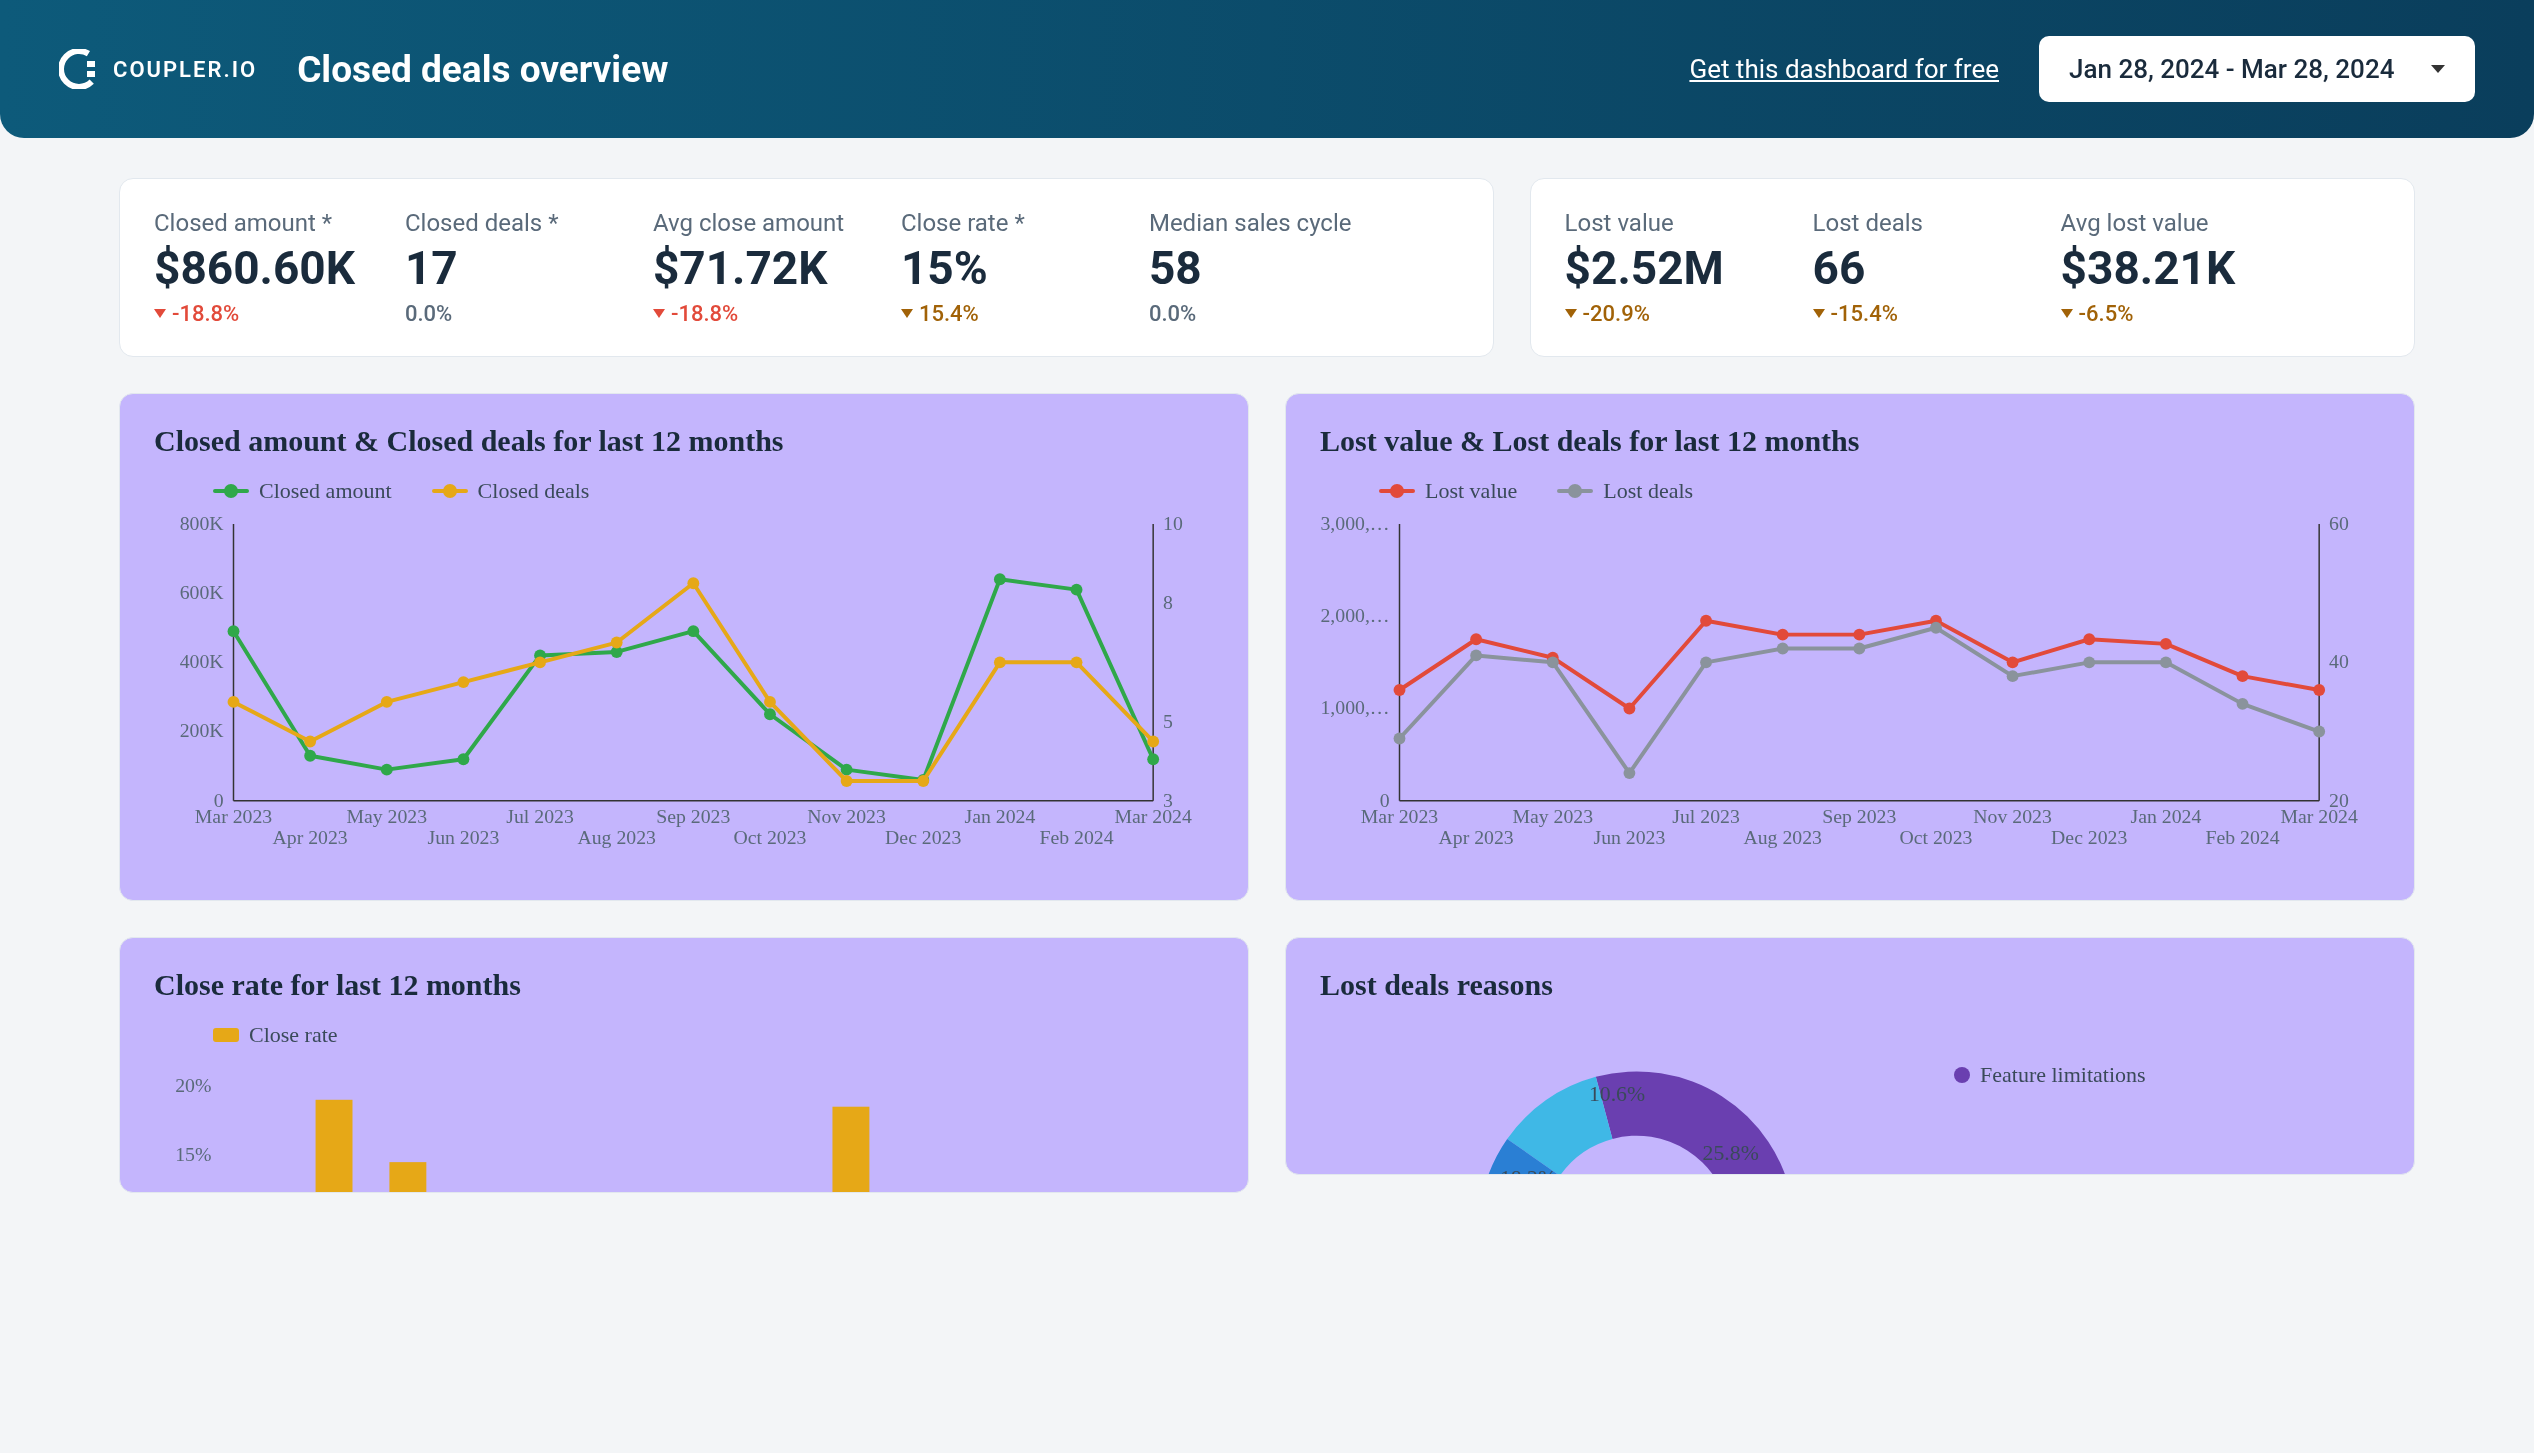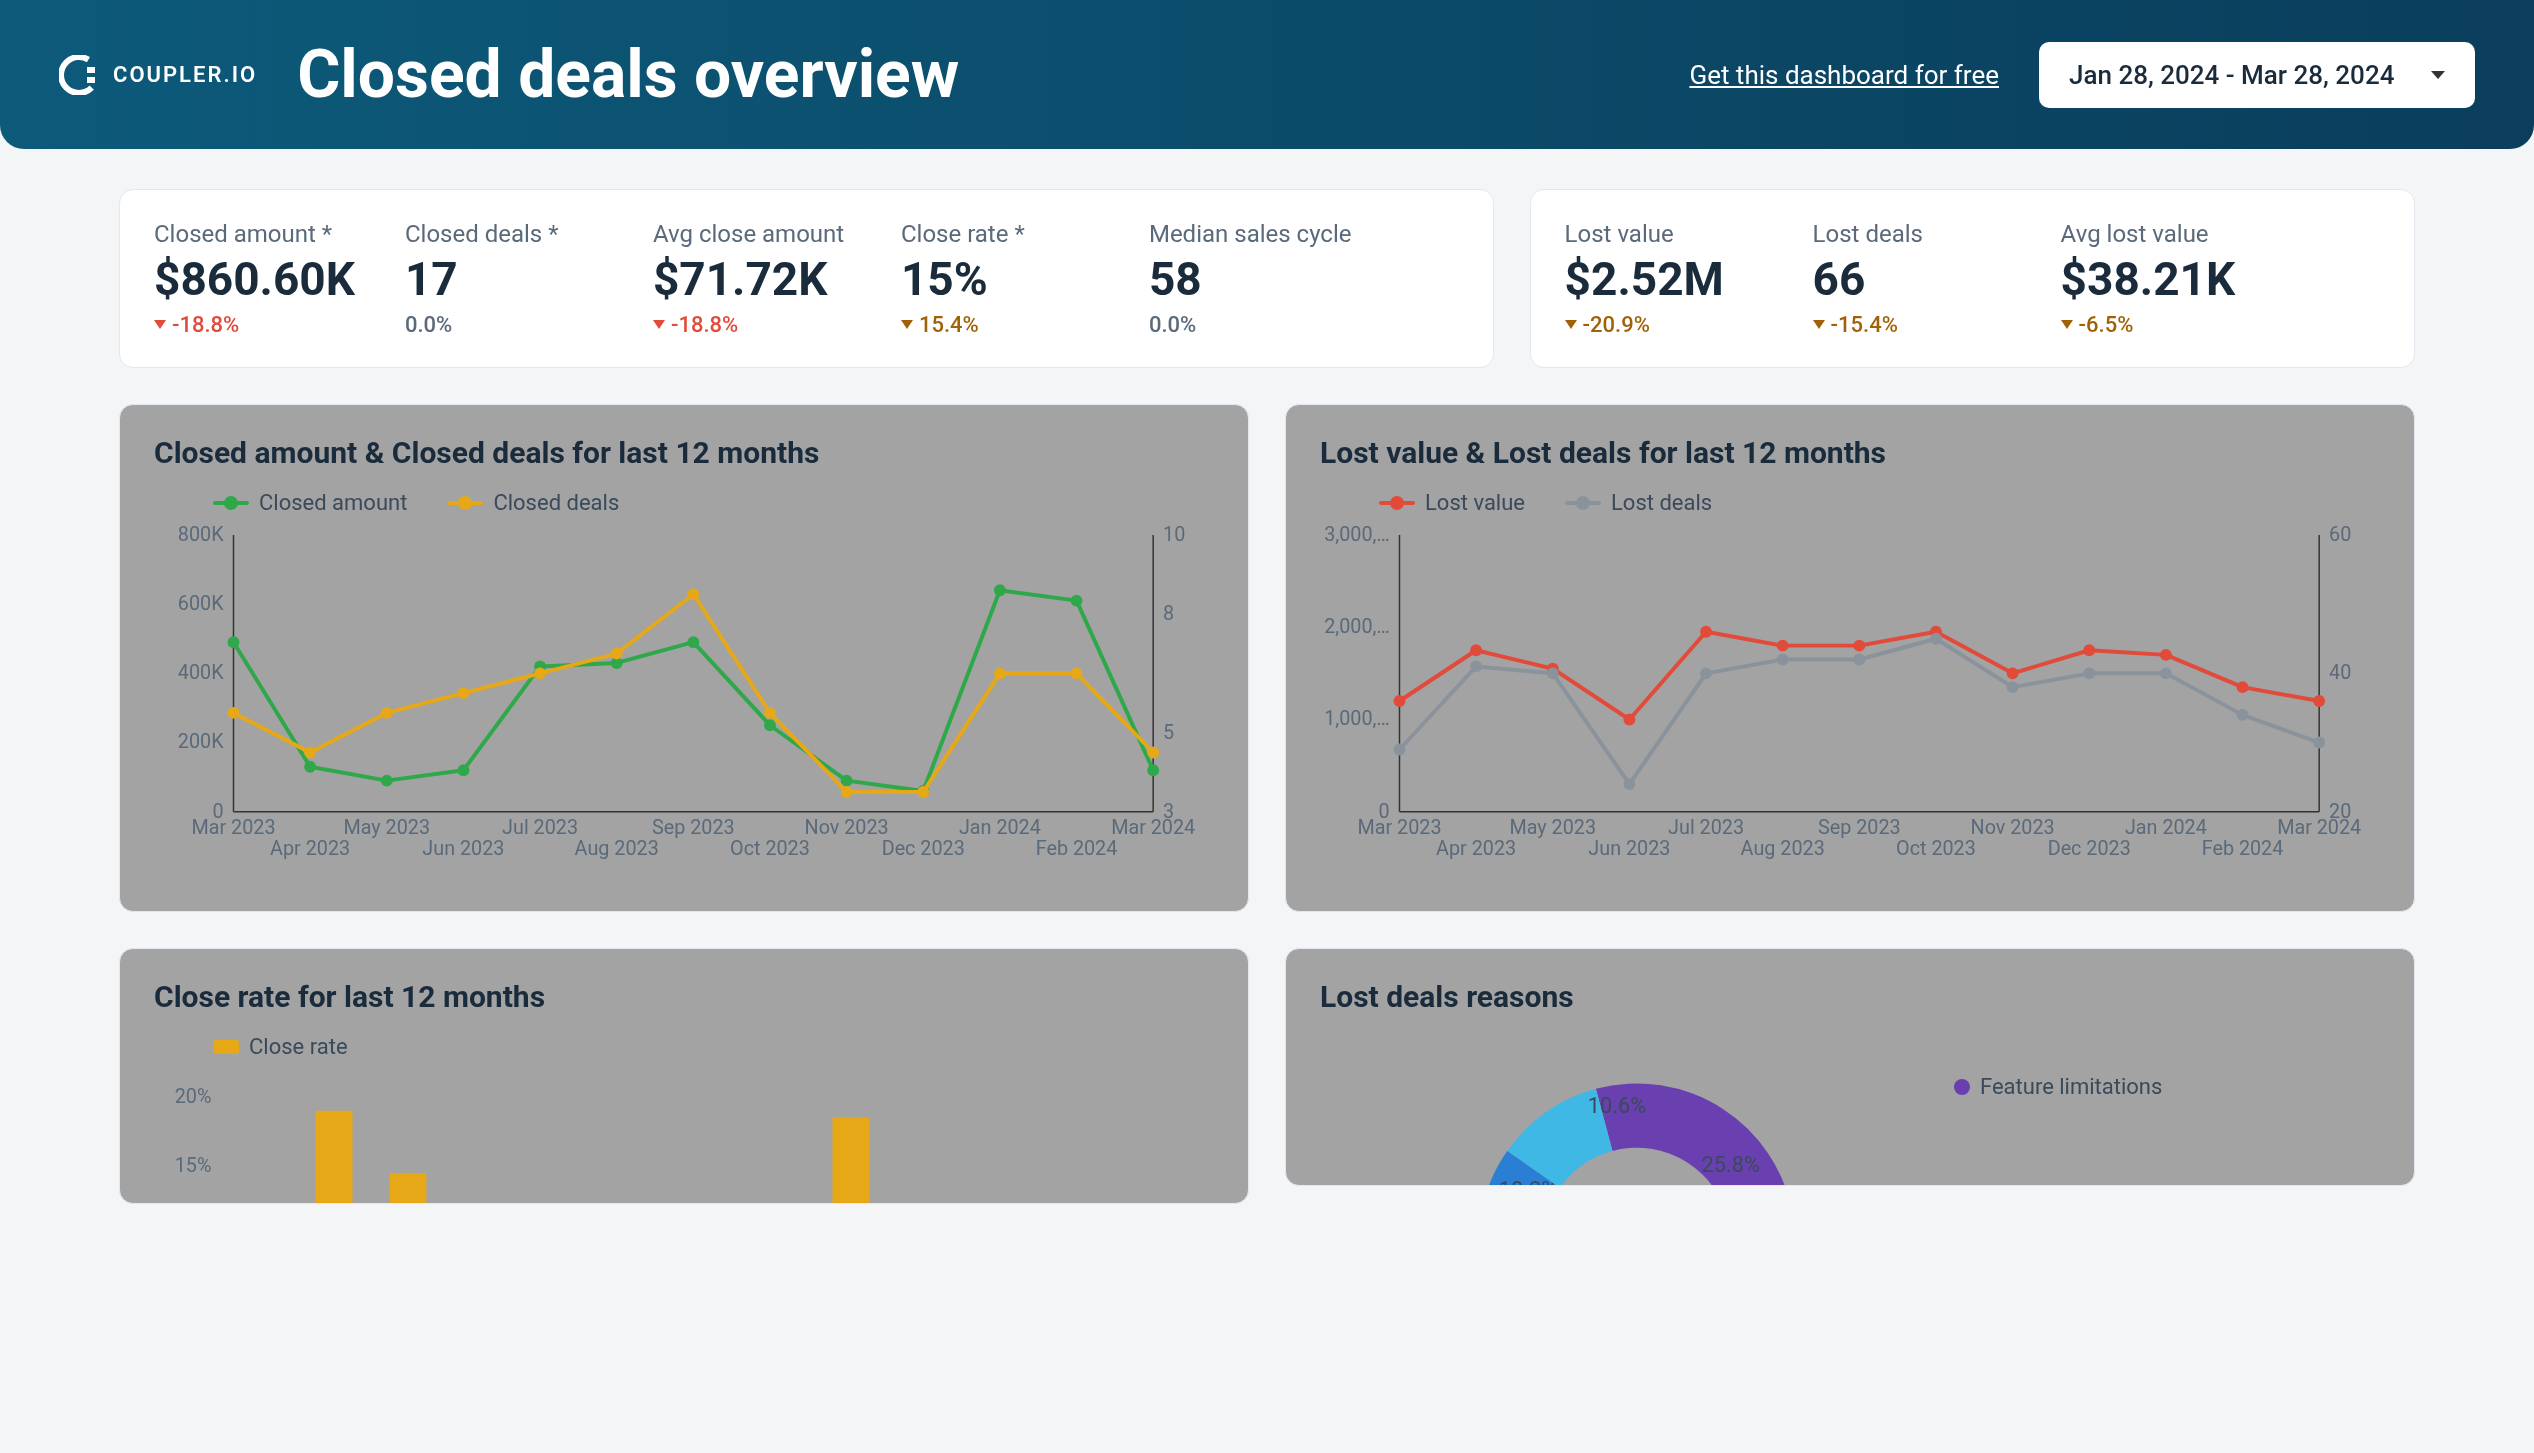--- a/index.html
+++ b/index.html
@@ -13,21 +13,21 @@
     background: linear-gradient(90deg, #0d5a7a 0%, #0a3e5c 100%);
     border-radius: 0 0 24px 24px;
     padding: 36px 59px;
     display: flex;
     align-items: center;
     gap: 40px;
   }
   .logo { display: flex; align-items: center; gap: 14px; color: #fff; }
   .logo-mark { width: 40px; height: 40px; }
   .logo-text { font-size: 22px; font-weight: 600; letter-spacing: 2px; }
-  .page-title { color: #fff; font-size: 66px; font-weight: 700; }
+  .page-title { color: #fff; font-size: 37px; font-weight: 700; }
   .header-right { margin-left: auto; display: flex; align-items: center; gap: 40px; }
   .cta-link { color: #fff; font-size: 26px; text-decoration: underline; cursor: pointer; }
   .date-picker {
     background: #fff; border-radius: 10px; padding: 18px 30px;
     font-size: 26px; font-weight: 500; display: flex; align-items: center;
     gap: 29px; cursor: pointer; min-width: 436px; justify-content: space-between;
   }
   .caret-down {
     width: 0; height: 0; border-left: 7px solid transparent;
     border-right: 7px solid transparent; border-top: 8px solid #333;
@@ -49,22 +49,23 @@
   .kpi { min-width: 198px; }
   .kpi-label { font-size: 24px; color: #5a6a7a; margin-bottom: 4px; }
   .kpi-value { font-size: 46px; font-weight: 700; color: #1a2b3c; margin-bottom: 6px; }
   .kpi-delta { font-size: 22px; font-weight: 500; display: flex; align-items: center; gap: 6px; }
   .delta-down { color: #e24a3a; }
   .delta-up { color: #a16207; }
   .delta-neutral { color: #5a6a7a; }
   .arrow-down { width:0;height:0;border-left:6px solid transparent;border-right:6px solid transparent;border-top:9px solid currentColor; }
   .chart-row { display: flex; gap: 36px; margin-bottom: 36px; }
   .chart-card {
-    flex: 1; background: #a3a3a3; border: 1px solid #e2e8ee; border-radius: 14px;
+    flex: 1; background: #c4b5fd; border: 1px solid #e2e8ee; border-radius: 14px;
     padding: 30px 34px;
+    font-family: Liberation Serif, serif;
   }
   .chart-title { font-size: 30px; font-weight: 700; color: #1a2b3c; margin-bottom: 20px; }
   .legend { display: flex; gap: 40px; margin: 10px 0 10px 59px; }
   .legend-item { display: flex; align-items: center; gap: 10px; font-size: 22px; color: #3a4a5a; }
   .legend-swatch { width: 26px; height: 14px; border-radius: 3px; }
   .legend-line { width: 36px; height: 4px; border-radius: 2px; position: relative; }
   .legend-line::before {
     content: ''; position: absolute; left: 50%; top: 50%;
     width: 14px; height: 14px; border-radius: 50%; background: inherit;
     transform: translate(-50%, -50%);

